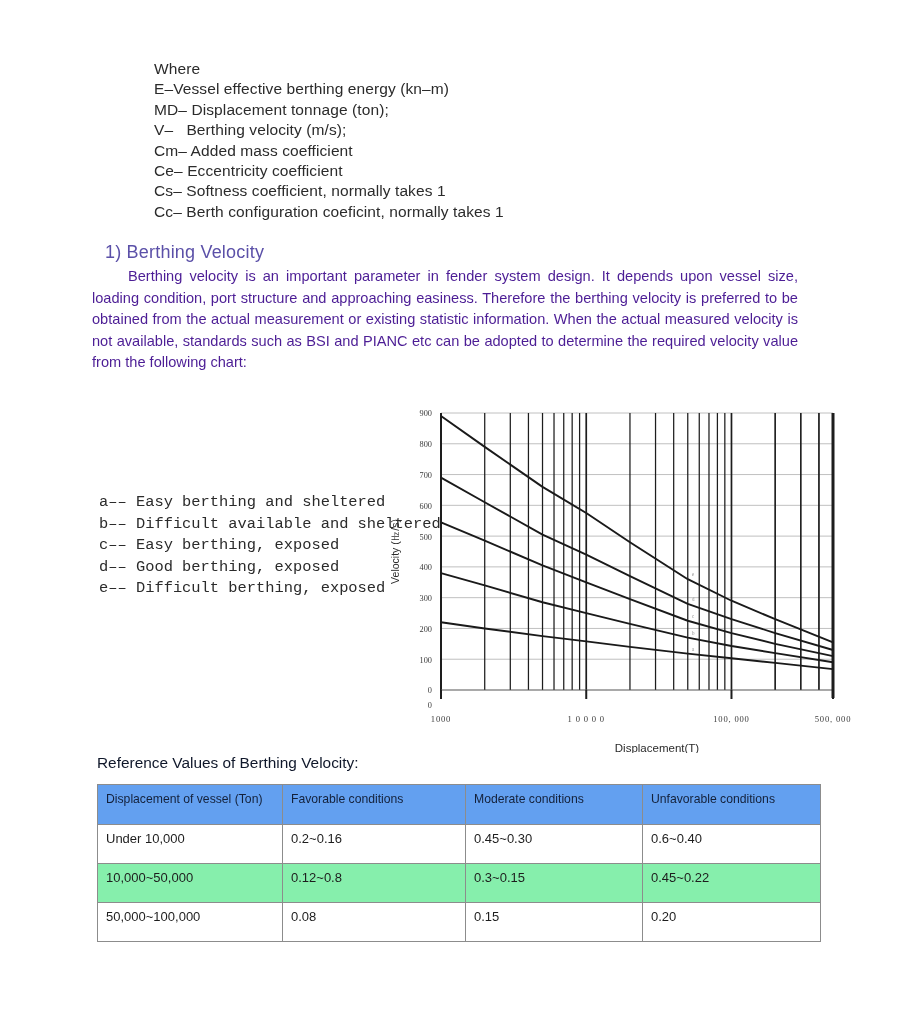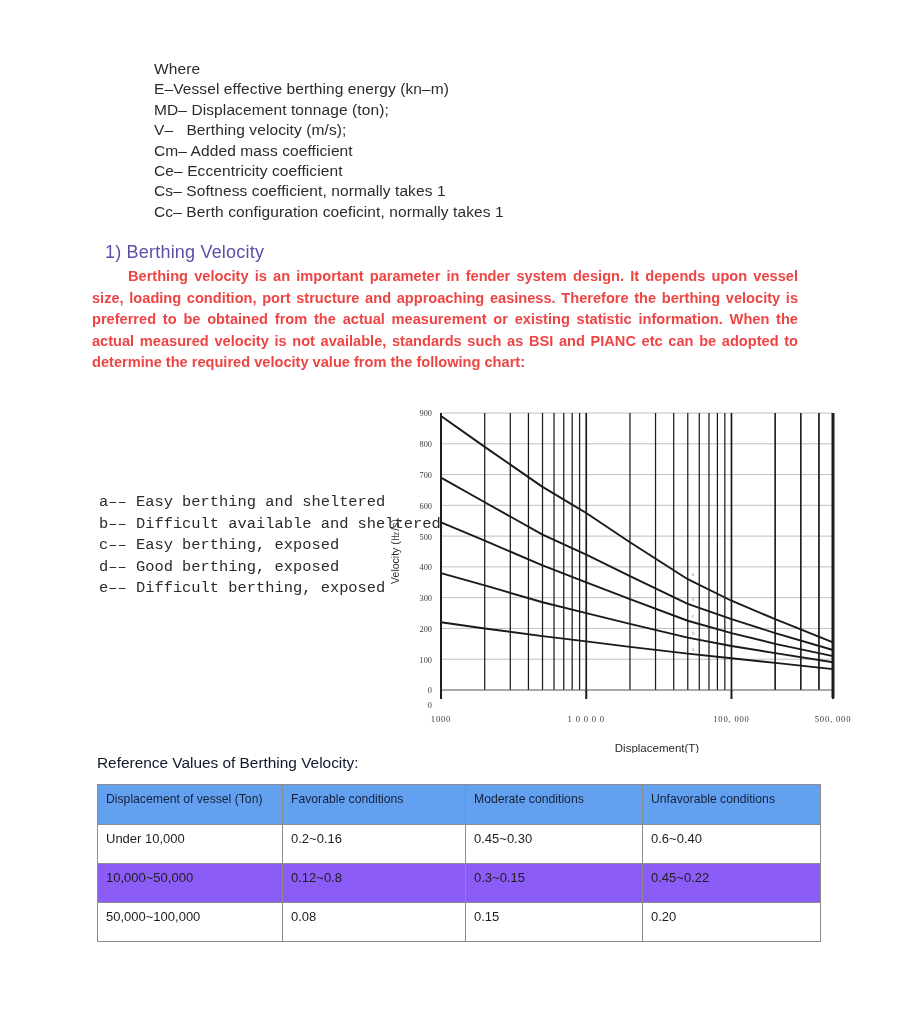--- a/index.html
+++ b/index.html
@@ -45,23 +45,22 @@
 
   
   #intro-paragraph {
     position: absolute;
     left: 92px;
     top: 266px;
     width: 706px;
     font-size: 14.6px;
     line-height: 21.5px;
     text-align: justify;
-    color: #ef4444;
+    color: #4c1d95;
     text-indent: 36px;
-    font-weight: bold;
   }
 
   
   #chart-legend {
     position: absolute;
     left: 99px;
     top: 492px;
     width: 270px;
   }
   #chart-legend .legend-line {
@@ -113,21 +112,21 @@
   #velocity-table thead td {
     background: #63a0f0;
     color: #14213a;
     font-size: 12.2px;
     height: 18px;
   }
   #velocity-table tbody td {
     font-size: 13px;
   }
   #velocity-table tbody tr.band td {
-    background: #8b5cf6;
+    background: #86efac;
   }
   #velocity-table col.c0 { width: 185px; }
   #velocity-table col.c1 { width: 183px; }
   #velocity-table col.c2 { width: 177px; }
   #velocity-table col.c3 { width: 178px; }
 </style>
 </head>
 <body>
 
 <div id="definitions">

